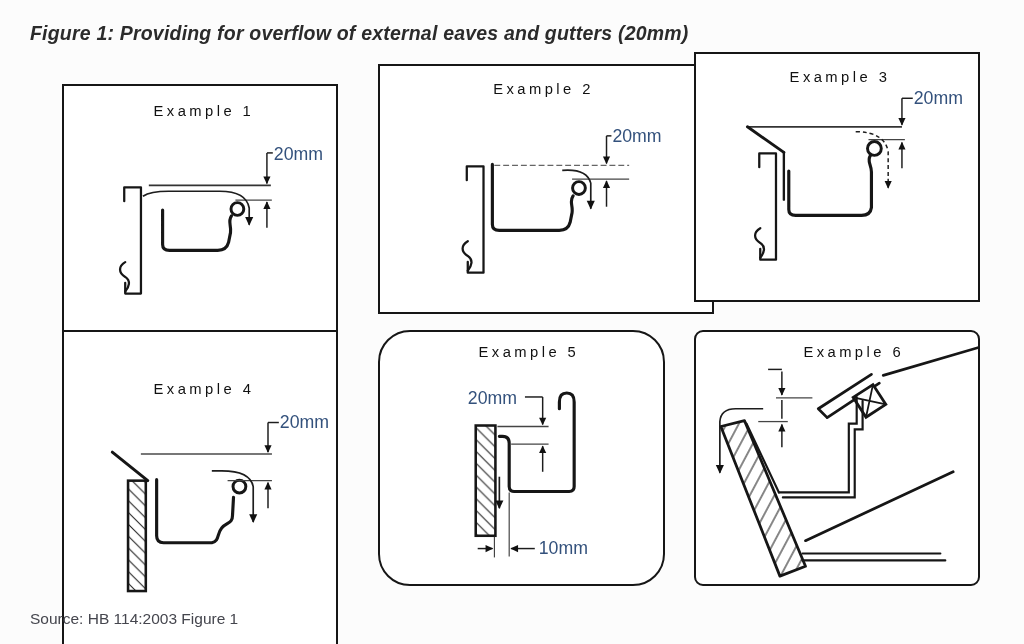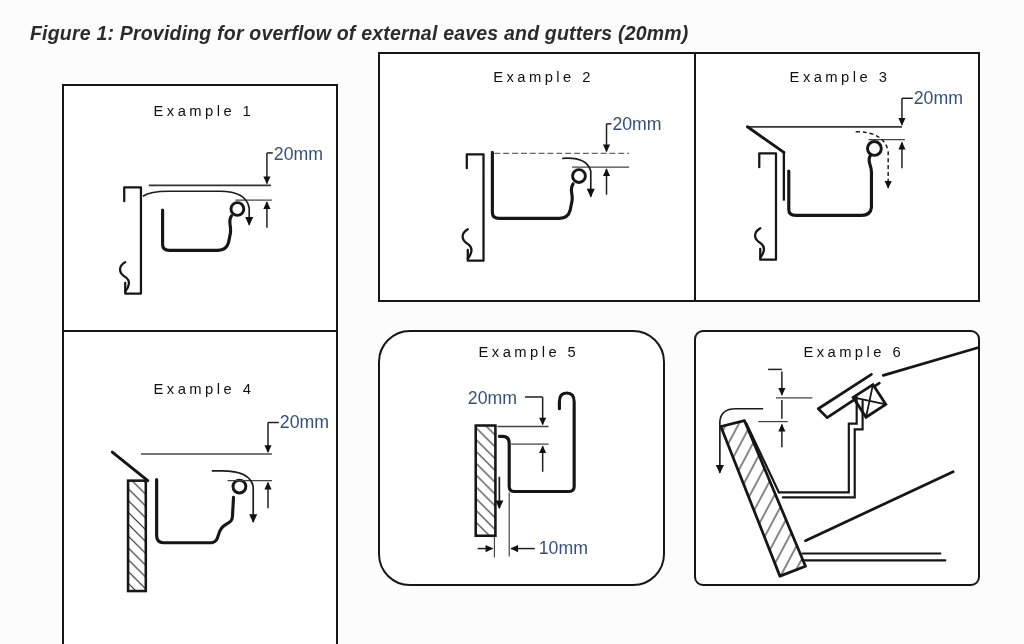--- a/index.html
+++ b/index.html
@@ -4,21 +4,21 @@
 <style>
   html,body{margin:0;padding:0;background:#fbfbfb;}
   #page{position:relative;width:1024px;height:644px;background:#fcfcfc;overflow:hidden;
         font-family:"Liberation Sans",sans-serif;}
   #figure-title{position:absolute;left:30px;top:10px;width:960px;
         font-size:19.5px;font-style:italic;font-weight:600;color:#2b2b2b;letter-spacing:.2px;margin-top:12px;}
   #source-caption{position:absolute;left:30px;top:610px;font-size:15.5px;color:#45464e;}
   .panel{position:absolute;border:2px solid #161616;background:#fff;box-sizing:border-box;}
   .panel svg{display:block;width:100%;height:100%;}
   .p1{left:62px;top:52px;width:276px;height:250px;margin-top:32px;}
-  .p2{left:378px;top:52px;width:336px;height:250px;}
+  .p2{left:378px;top:64px;width:336px;height:250px;}
   .p3{left:694px;top:52px;width:286px;height:250px;}
   .p4{left:62px;top:330px;width:276px;height:323px;}
   .p5{left:378px;top:330px;width:287px;height:256px;border-radius:32px;}
   .p6{left:694px;top:330px;width:286px;height:256px;border-radius:9px;}
   text.ex-label{font-family:"Liberation Sans",sans-serif;font-size:15px;letter-spacing:3.5px;fill:#111;}
   text.dim-label{font-family:"Liberation Sans",sans-serif;font-size:18px;fill:#33517c;}
   .profile{stroke:#161616;stroke-width:3.2;fill:none;stroke-linecap:round;stroke-linejoin:round;}
   .medline{stroke:#161616;stroke-width:2.4;fill:none;stroke-linecap:round;}
   .thick{stroke:#161616;stroke-width:2.8;fill:none;stroke-linecap:round;}
   .refline{stroke:#4a4a4a;stroke-width:1.5;fill:none;}
@@ -191,13 +191,14 @@
       <g>
         <path class="medline" d="M 51,93 L 84,163" style="stroke-width:2.2"></path>
         <path class="medline" d="M 84,163 H 155 V 93 H 163 V 66" style="stroke-width:2.2"></path>
         <path class="medline" d="M 88,168 H 161 V 99 H 169 V 70" style="stroke-width:2.2"></path>
       </g>
       <path class="thick" d="M 111,212 L 261,142"></path>
       <path class="medline" d="M 108,225 H 248 M 108,232 H 253" style="stroke-width:2.2"></path>
     </svg>
   </div>
 
+  <div id="source-caption">Source: HB 114:2003 Figure 1</div>
 </div>
 
 </body></html>

